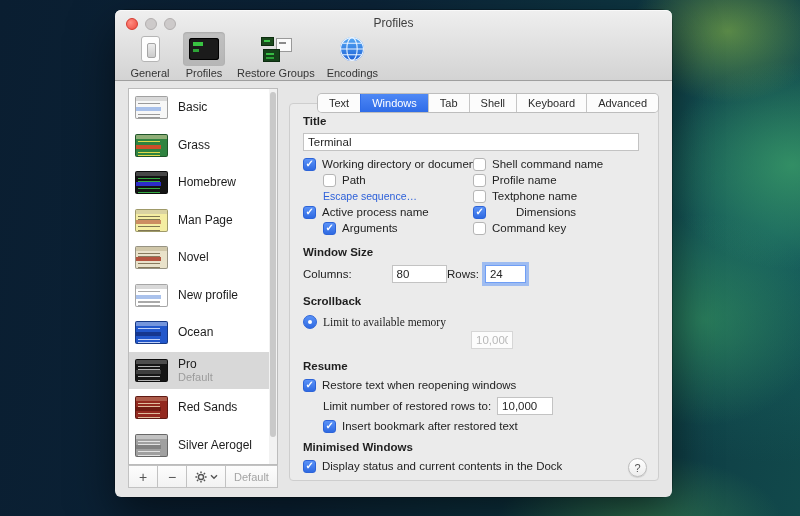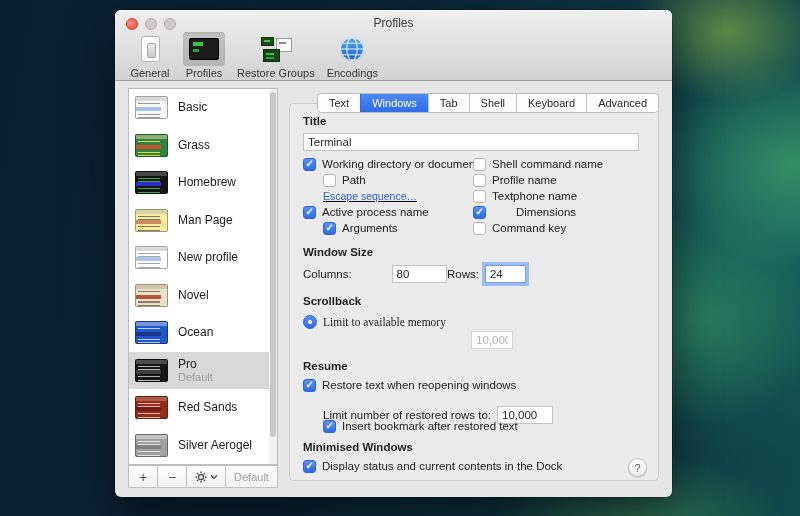--- a/index.html
+++ b/index.html
@@ -194,34 +194,34 @@
       </div>
       <div class="p-row">
         <span class="thumb" style="--tb-bg: #f4eda2; --tb-bar: #d9d2a2; --tb-accent: #cc8d62; --tb-text: #6b6244;">
             <span class="bar"></span>
             <span class="lines"></span>
             <span class="band"></span>
           </span>
         <span class="p-name">Man Page</span>
       </div>
       <div class="p-row">
+        <span class="thumb" style="--tb-bg: #e9e2ca; --tb-bar: #d0c7a9; --tb-accent: #b5543e; --tb-text: #77684a;">
+            <span class="bar"></span>
+            <span class="lines"></span>
+            <span class="band"></span>
+          </span>
+        <span class="p-name">Novel</span>
+      </div>
+      <div class="p-row">
         <span class="thumb" style="--tb-bg: #ffffff; --tb-bar: #d9d9d9; --tb-accent: #aac2ec; --tb-text: #9a9a9a;">
             <span class="bar"></span>
             <span class="lines"></span>
             <span class="band"></span>
           </span>
         <span class="p-name">New profile</span>
-      </div>
-      <div class="p-row">
-        <span class="thumb" style="--tb-bg: #e9e2ca; --tb-bar: #d0c7a9; --tb-accent: #b5543e; --tb-text: #77684a;">
-            <span class="bar"></span>
-            <span class="lines"></span>
-            <span class="band"></span>
-          </span>
-        <span class="p-name">Novel</span>
       </div>
       <div class="p-row">
         <span class="thumb" style="--tb-bg: #2257cb; --tb-bar: #7495dc; --tb-accent: #16378f; --tb-text: #dce6ff;">
             <span class="bar"></span>
             <span class="lines"></span>
             <span class="band"></span>
           </span>
         <span class="p-name">Ocean</span>
       </div>
       <div class="p-row selected">
@@ -288,21 +288,21 @@
       <input class="tfield" style="position: absolute; left: 13px; top: 29px; width: 336px;" value="Terminal">
 
       <div class="cbrow" style="left:13px; top:52px;">
         <span class="cb checked"></span>
         <span class="lbl">Working directory or document</span>
       </div>
       <div class="cbrow" style="left:33px; top:68px;">
         <span class="cb"></span>
         <span class="lbl">Path</span>
       </div>
-      <div class="linkrow" style="left:33px; top:84px;text-decoration:underline;">
+      <div class="linkrow" style="left:33px; top:84px;">
         <a href="#" class="link">Escape sequence…</a>
       </div>
       <div class="cbrow" style="left:13px; top:100px;">
         <span class="cb checked"></span>
         <span class="lbl">Active process name</span>
       </div>
       <div class="cbrow" style="left:33px; top:116px;">
         <span class="cb checked"></span>
         <span class="lbl">Arguments</span>
       </div>
@@ -343,21 +343,21 @@
         <span class="radio on"></span>
         <span class="lbl">Limit to available memory</span>
       </div>
       <input class="tfield off" style="position: absolute; left: 181px; top: 227px; width: 42px;" disabled="" value="10,000">
 
       <div class="hdr" style="left:13px; top:256px;">Resume</div>
       <div class="cbrow" style="left:13px; top:273px;">
         <span class="cb checked"></span>
         <span class="lbl">Restore text when reopening windows</span>
       </div>
-      <div class="formrow" style="left:33px; top:292px; height:20px;margin-top:9px;">
+      <div class="formrow" style="left:33px; top:292px; height:20px;">
         <span class="lbl">Limit number of restored rows to:</span>
         <input class="tfield" style="width: 56px;" value="10,000">
       </div>
       <div class="cbrow" style="left:33px; top:314px;">
         <span class="cb checked"></span>
         <span class="lbl">Insert bookmark after restored text</span>
       </div>
 
       <div class="hdr" style="left:13px; top:337px;">Minimised Windows</div>
       <div class="cbrow" style="left:13px; top:354px;">

